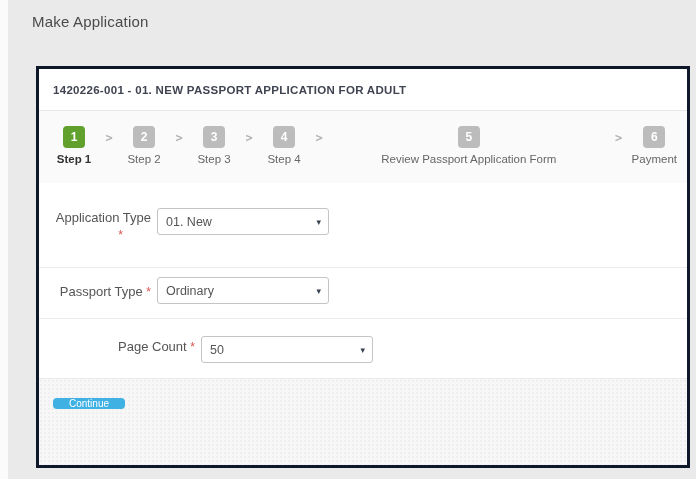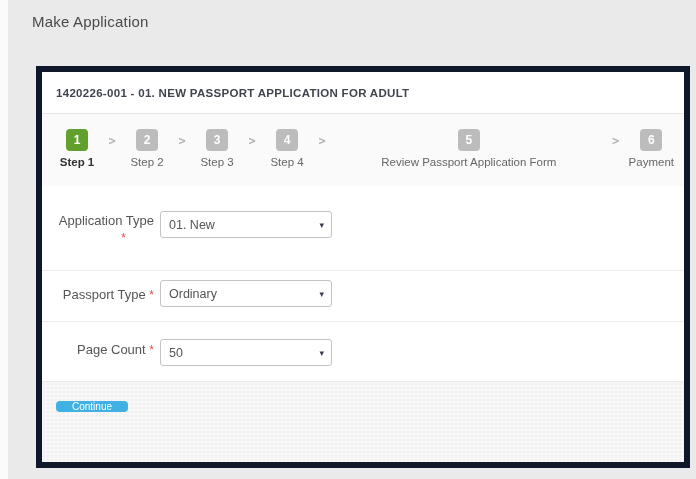--- a/index.html
+++ b/index.html
@@ -14,21 +14,21 @@
   .left-strip {
     position:absolute; left:0; top:0; width:8px; height:479px;
     background:#fbfbfb;
   }
   .page-heading {
     position:absolute; left:32px; top:13px;
     font-size:15px; color:#4a4a4a; letter-spacing:.2px;
   }
   .card {
     position:absolute; left:36px; top:66px; width:654px; height:402px;
-    background:#ffffff; border:6px solid #0f172a;
+    background:#ffffff; border:3px solid #0f172a;
     display:flex; flex-direction:column;
   }
   .card-header {
     height:42px; background:#ffffff; border-bottom:1px solid #e7e7e7;
     display:flex; align-items:center; padding:0 14px;
   }
   .card-title {
     font-size:11.5px; font-weight:bold; color:#3f4450; letter-spacing:.3px;
   }
   
@@ -61,21 +61,21 @@
     background-size:4px 4px;
     border-bottom:1px solid #d6d6d6;
     text-align:right; padding-right:12px;
     font-size:15px; color:#636363;
   }
   
   .form-rows { background:#fff; }
   .form-row { display:flex; border-bottom:1px solid #ececec; }
   .form-row.row-1 { height:85px; }
   .form-row.row-2 { height:51px; }
-  .form-row.row-3 { height:59px; border-bottom:none; }
+  .form-row.row-3 { height:59px; border-bottom:none;margin-left:44px; }
   .label-col { width:112px; text-align:right; font-size:13px; color:#555; }
   .row-1 .label-col { padding-top:27px; }
   .row-2 .label-col { padding-top:16px; }
   .row-3 .label-col { padding-top:20px; }
   .req { color:#d9534f; font-size:12px; }
   .req-below { display:block; padding-right:28px; margin-top:3px; }
   .select-box {
     position:relative; width:172px; height:27px;
     margin-left:6px;
     background:#fff; border:1px solid #c4c4c4; border-radius:3px;

